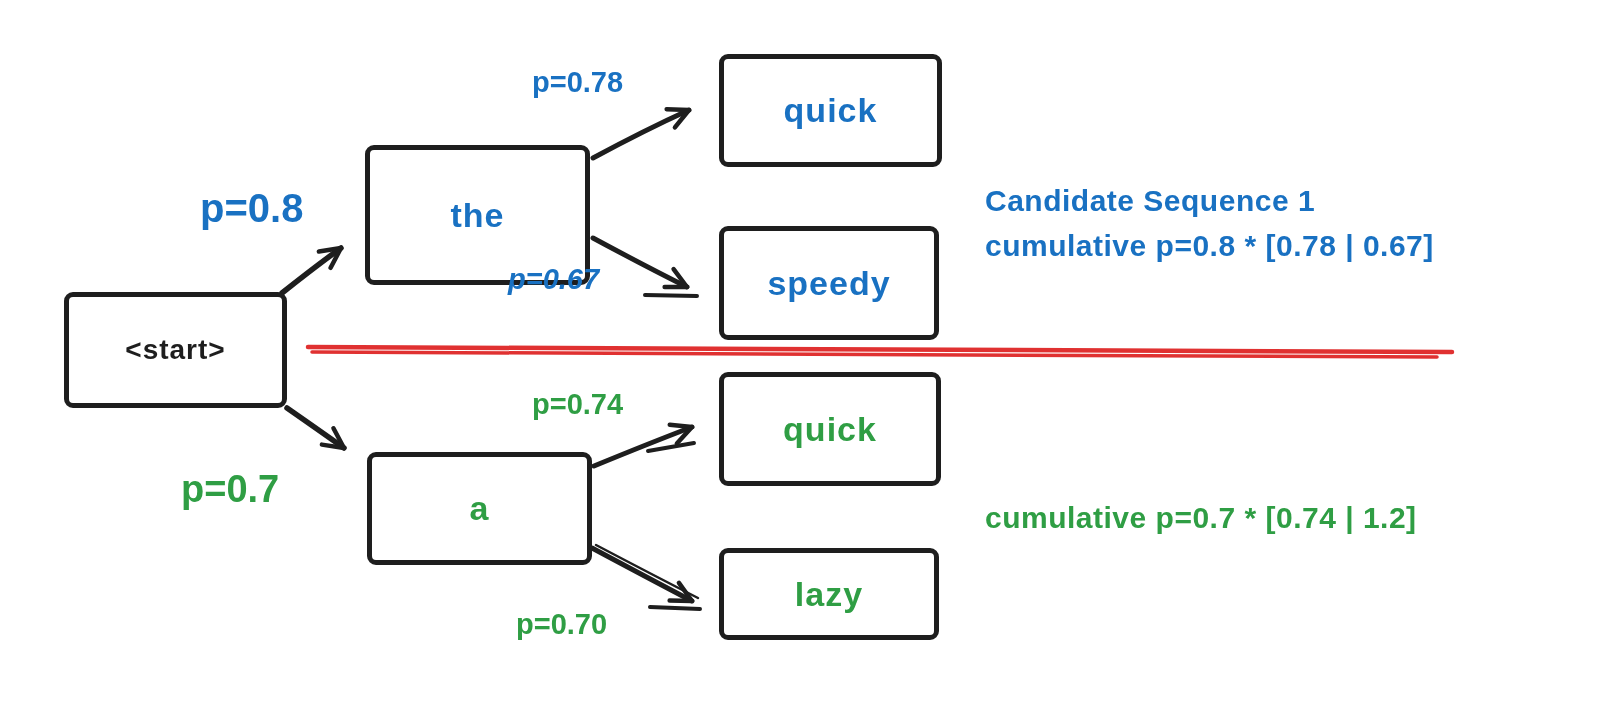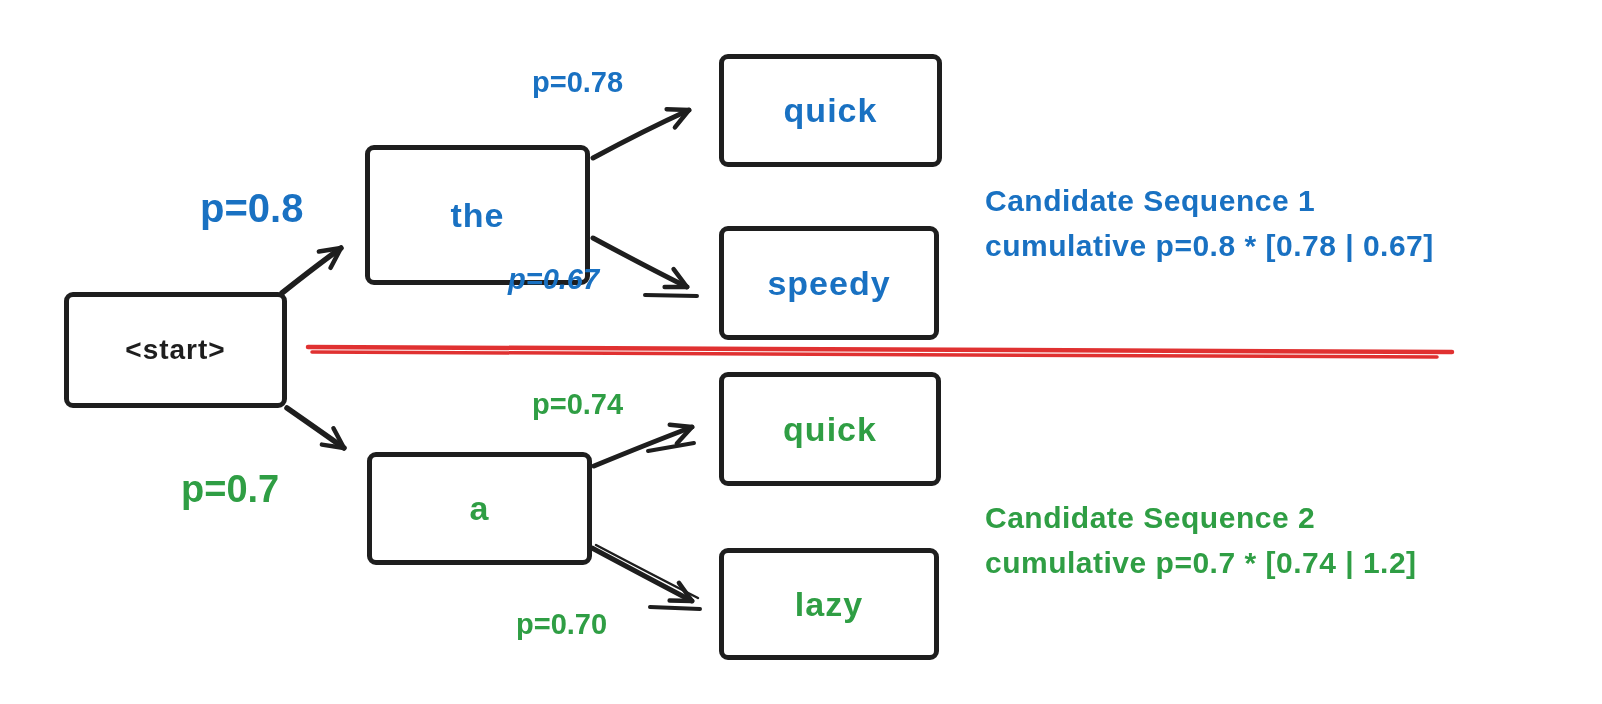--- a/index.html
+++ b/index.html
@@ -67,33 +67,32 @@
   </div>
   <div class="node" style="left:719px; top:226px; width:220px; height:114px;">
     <span class="node-label c-blue">speedy</span>
   </div>
   <div class="node" style="left:367px; top:452px; width:225px; height:113px;">
     <span class="node-label c-green">a</span>
   </div>
   <div class="node" style="left:719px; top:372px; width:222px; height:114px;">
     <span class="node-label c-green">quick</span>
   </div>
-  <div class="node" style="left:719px; top:548px; width:220px; height:112px;">
+  <div class="node" style="left:719px; top:548px; width:220px; height:92px;">
     <span class="node-label c-green">lazy</span>
   </div>
 
   <div class="plabel big c-blue" style="left:200px; top:186px;">p=0.8</div>
   <div class="plabel small c-blue" style="left:532px; top:66px;">p=0.78</div>
   <div class="plabel small c-blue" style="left:508px; top:263px;font-style:italic;">p=0.67</div>
   <div class="plabel big c-green" style="left:160px; top:468px; font-size:38px;margin-left:21px;">p=0.7</div>
   <div class="plabel small c-green" style="left:532px; top:388px;">p=0.74</div>
   <div class="plabel small c-green" style="left:516px; top:608px;text-align:right;">p=0.70</div>
 
   <div class="annotation c-blue" style="left:985px; top:178px;">
     <div>Candidate Sequence 1</div>
     <div>cumulative p=0.8 * [0.78 | 0.67]</div>
   </div>
   <div class="annotation c-green" style="left:985px; top:495px;">
-    <div>Candidate Sequence 2</div>
     <div>cumulative p=0.7 * [0.74 | 1.2]</div>
   </div>
 
 </div>
 
 </body></html>

